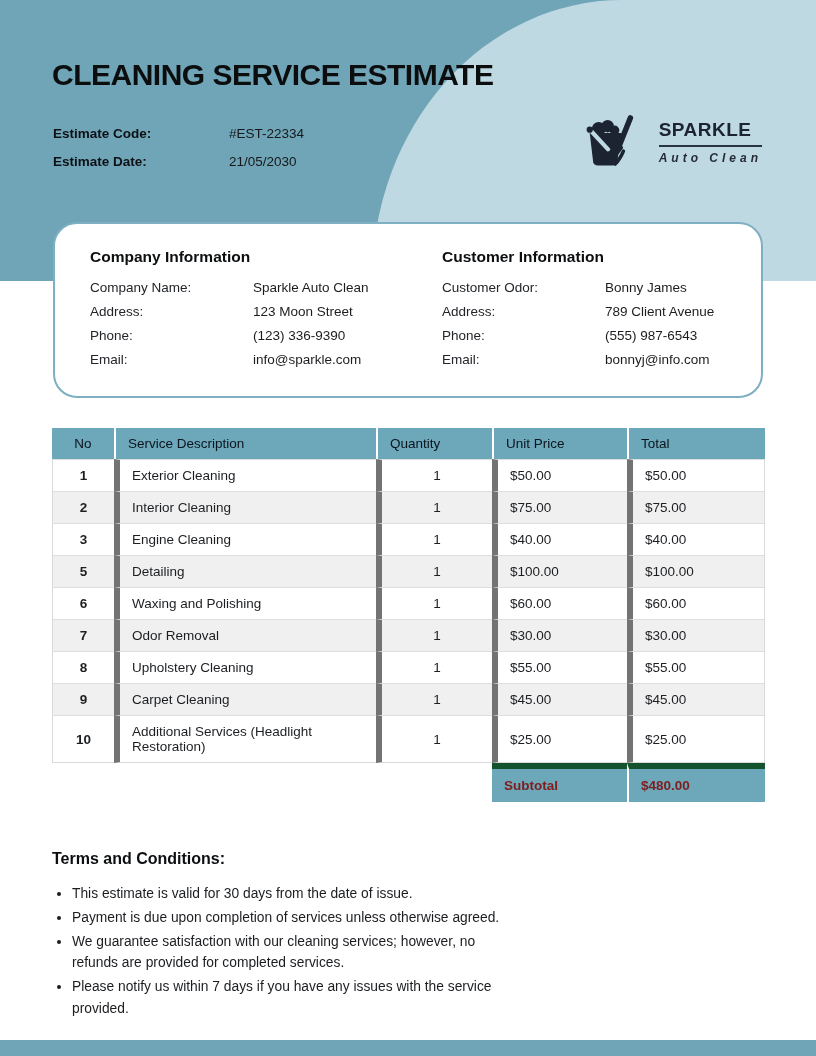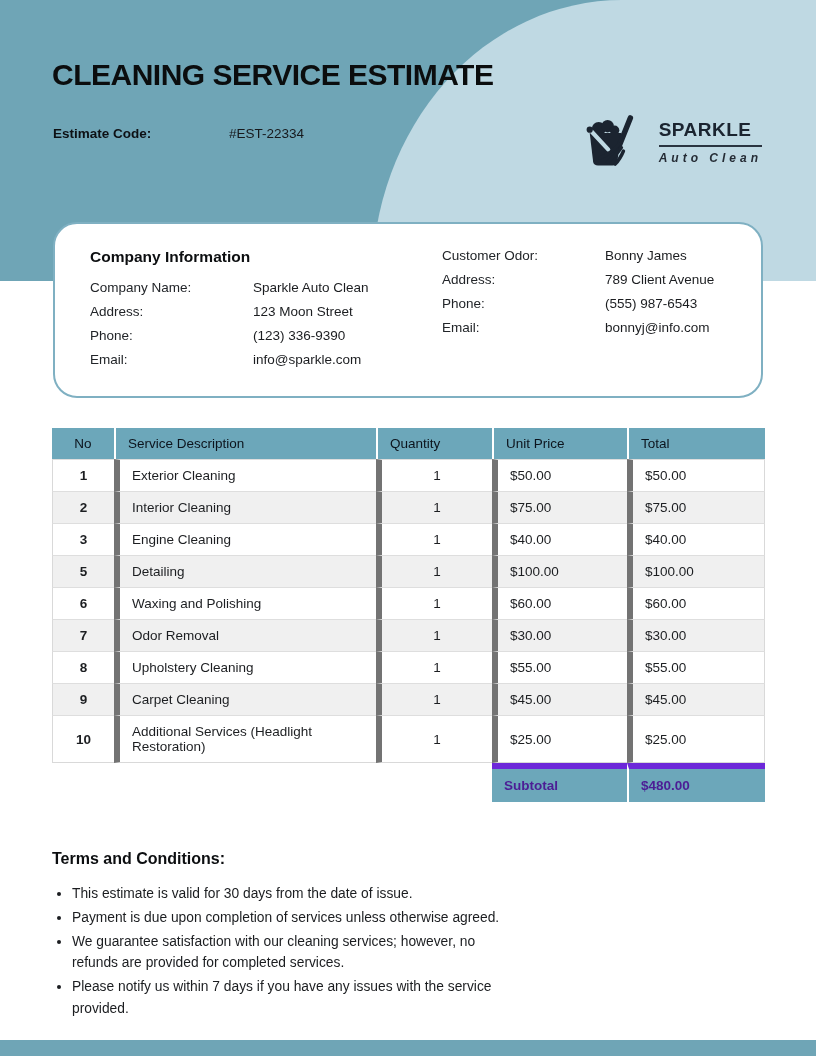--- a/index.html
+++ b/index.html
@@ -45,21 +45,21 @@
   tbody td { padding:8px 12px; color:#1c1e21; border-top:1px solid #dedede; background:#fff; }
   tbody td + td { border-left:6px solid #737373; }
   tbody td:first-child { border-left:1px solid #d9d9d9; }
   tbody td:last-child { border-right:1px solid #d9d9d9; }
   tbody tr:last-child td { border-bottom:1px solid #d9d9d9; }
   tbody tr:nth-child(even) td { background:#F0F0F0; }
   tbody td.c-no { text-align:center; font-weight:bold; padding:8px 4px; }
   tbody td.c-qty { text-align:center; }
   tfoot td { border:none; background:transparent; }
   tfoot td.f-label, tfoot td.f-value { background:#6CA7BA; background-clip:padding-box;
-        font-weight:bold; color:#4c1d95; padding:9px 12px; border-top:6px solid #6d28d9; }
+        font-weight:bold; color:#7f1d1d; padding:9px 12px; border-top:6px solid #14532d; }
   tfoot td.f-value { border-left:2px solid #ffffff; }
 
   
   .bottom { display:flex; justify-content:space-between; align-items:flex-start;
             margin:48px 53px 0 52px;flex-direction:column; }
   .terms { width:450px; }
   .terms-title { font-size:16px; font-weight:bold; color:#0c0e10; margin-bottom:15px; }
   .terms-list { padding-left:20px; font-size:13.8px; line-height:1.58; color:#1b1d20; }
   .terms-list li { margin-bottom:2px; }
   .signature { width:214px; text-align:center; padding-top:26px; }
@@ -77,20 +77,24 @@
 
 <div class="page">
 
   <div class="header">
     <div class="header-curve"></div>
     <div class="page-title">CLEANING SERVICE ESTIMATE</div>
     <div class="meta">
       <div class="meta-row">
         <span class="meta-label">Estimate Code:</span>
         <span class="meta-value">#EST-22334</span>
+      </div>
+      <div class="meta-row">
+        <span class="meta-label">Estimate Date:</span>
+        <span class="meta-value">21/05/2030</span>
       </div>
     </div>
 
     <div class="logo">
       <span>
         <svg width="62" height="60" viewBox="0 0 90 80" xmlns="http://www.w3.org/2000/svg">
           <g fill="#1B2430" stroke="none">
             <circle cx="30" cy="24" r="10"></circle>
             <circle cx="43" cy="20" r="9"></circle>
             <circle cx="53" cy="26" r="7"></circle>
@@ -126,20 +130,21 @@
       <div class="info-row">
         <span class="info-label">Phone:</span>
         <span class="info-value">(123) 336-9390</span>
       </div>
       <div class="info-row">
         <span class="info-label">Email:</span>
         <span class="info-value">info@sparkle.com</span>
       </div>
     </div>
     <div class="info-col">
+      <div class="info-title">Customer Information</div>
       <div class="info-row">
         <span class="info-label">Customer Odor:</span>
         <span class="info-value">Bonny James</span>
       </div>
       <div class="info-row">
         <span class="info-label">Address:</span>
         <span class="info-value">789 Client Avenue</span>
       </div>
       <div class="info-row">
         <span class="info-label">Phone:</span>

